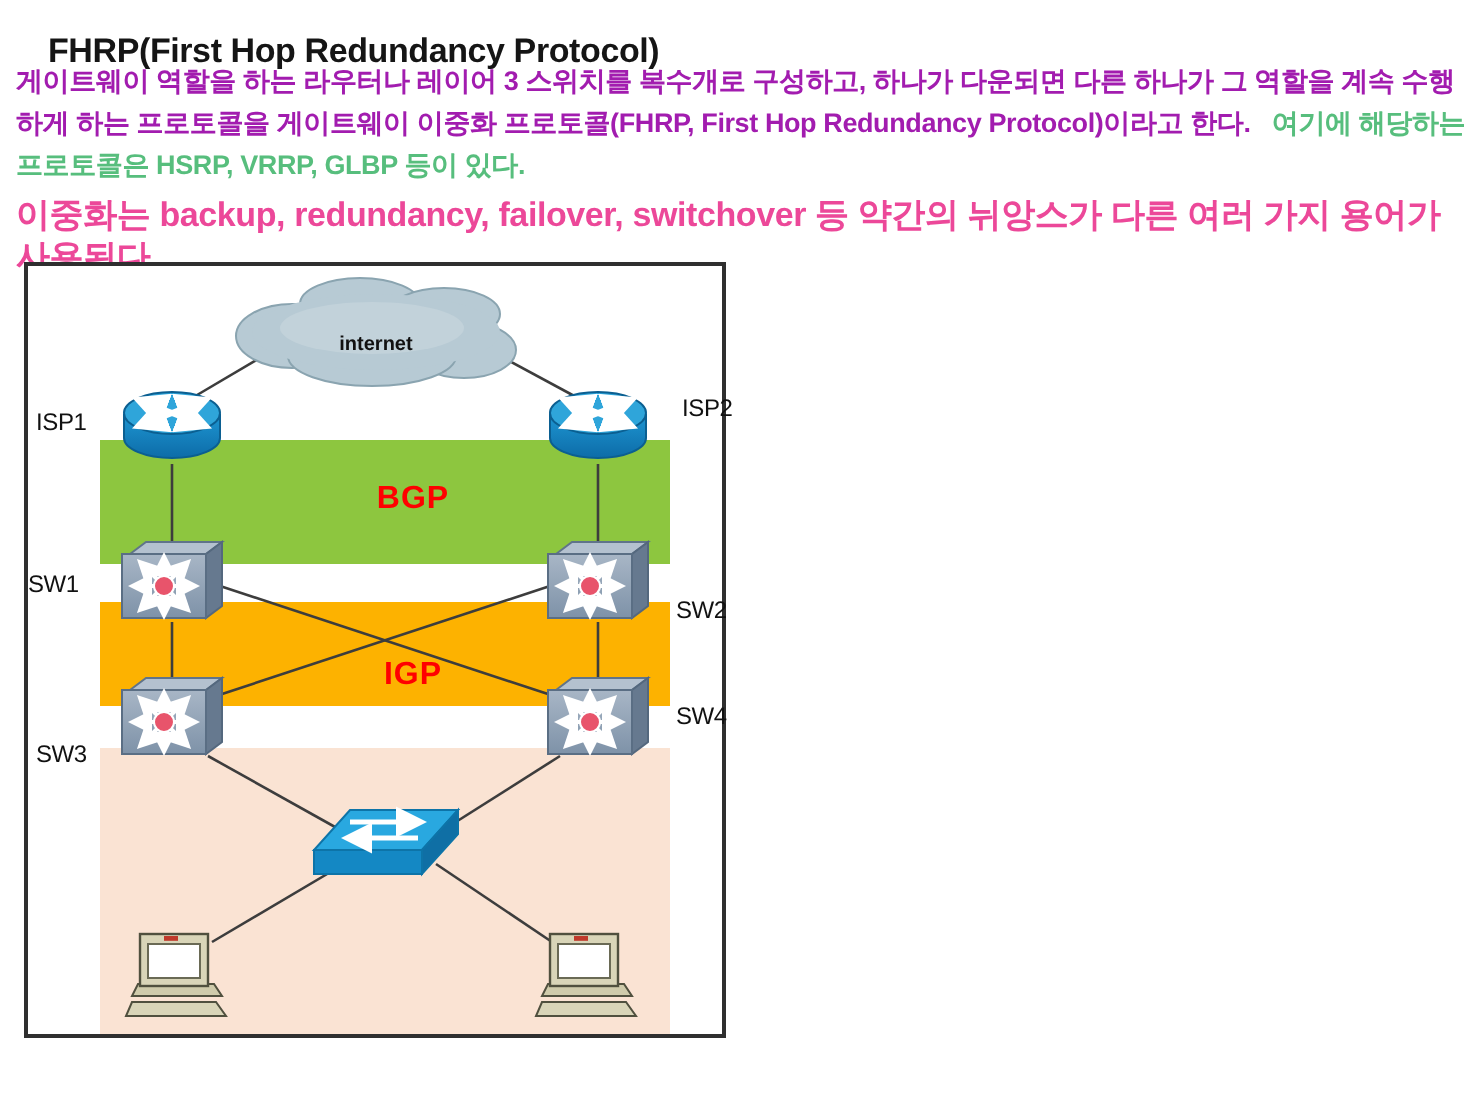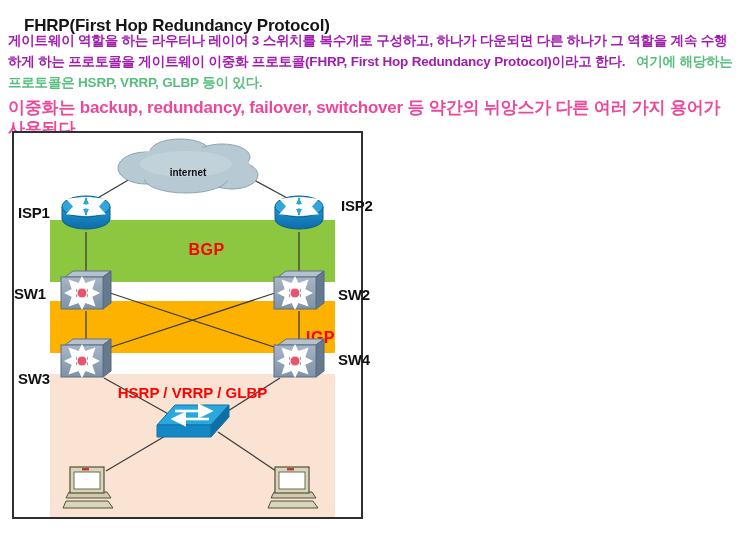--- a/index.html
+++ b/index.html
@@ -14,21 +14,21 @@
   .note  { left:8px; top:97px; width:730px; font-size:17px; line-height:21px;
            color:#ec4899; font-weight:700; letter-spacing:-0.2px; }
 
   .diagram { left:12px; top:131px; width:351px; height:388px;
              border:2px solid #2f2f2f; background:#fff; }
   .band { position:absolute; left:36px; width:285px; z-index:1; }
   .band-label { position:absolute; left:36px; width:285px; text-align:center;
                 font-weight:bold; z-index:3; }
   .lbl-lg { font-size:16px; letter-spacing:0.5px;padding-left:28px; }
   .lbl-md { font-size:15px; }
-  .dev-label { position:absolute; font-size:15px; font-weight:bold; color:#111;
+  .dev-label { position:absolute; font-size:12px; font-weight:normal; color:#111;
                z-index:5; letter-spacing:-0.2px; }
   .icon { position:absolute; z-index:4; line-height:0; }
   .lines { position:absolute; left:0; top:0; z-index:2; }
   .cloud-text { position:absolute; left:98px; top:22px; width:152px; text-align:center;
                 font-size:10px; font-weight:bold; color:#111; z-index:4;margin-top:12px; }
 </style>
 </head>
 <body>
 
 <svg width="0" height="0" style="position:absolute">
@@ -70,22 +70,21 @@
       <line x1="96" y1="160" x2="263" y2="215"></line>
       <line x1="261" y1="160" x2="94" y2="215"></line>
       <line x1="90" y1="245" x2="158" y2="283"></line>
       <line x1="266" y1="245" x2="206" y2="283"></line>
       <line x1="158" y1="299" x2="92" y2="338"></line>
       <line x1="204" y1="299" x2="262" y2="338"></line>
     </g>
   </svg>
 
   <div class="band-label lbl-lg" style="top: 108px; color: rgb(255, 0, 0);">BGP</div>
-  <div class="band-label lbl-lg" style="top: 196px; color: rgb(255, 0, 0); text-align: right;">IGP</div>
-  <div class="band-label lbl-md" style="top: 251px; color: rgb(255, 0, 0);">HSRP / VRRP / GLBP</div>
+  <div class="band-label lbl-lg" style="top: 196px; color: rgb(255, 0, 0);">IGP</div>
 
   <span class="icon" style="left:98px;top:4px">
     <svg width="152" height="58" viewBox="0 0 152 58">
       <g fill="#b7cad4" stroke="#8aa4b0" stroke-width="1">
         <ellipse cx="34" cy="31" rx="28" ry="16"></ellipse>
         <ellipse cx="68" cy="15" rx="30" ry="13"></ellipse>
         <ellipse cx="110" cy="20" rx="28" ry="13"></ellipse>
         <ellipse cx="120" cy="38" rx="26" ry="14"></ellipse>
         <ellipse cx="74" cy="41" rx="42" ry="15"></ellipse>
       </g>
@@ -220,17 +219,17 @@
       <rect x="9" y="2" width="34" height="26" fill="#d9d5b8" stroke="#50503e" stroke-width="1.2"></rect>
       <rect x="21" y="3" width="7" height="2.4" fill="#c0392b"></rect>
       <rect x="13" y="7" width="26" height="17" fill="#ffffff" stroke="#6a6a55" stroke-width="1"></rect>
       <polygon points="5,36 47,36 52,43 2,43" fill="#d9d5b8" stroke="#50503e" stroke-width="1"></polygon>
     </svg>
   </span>
 
   <div class="dev-label" style="left:4px;top:71px">ISP1</div>
   <div class="dev-label" style="left:327px;top:64px">ISP2</div>
   <div class="dev-label" style="left:0;top:152px">SW1</div>
-  <div class="dev-label" style="left:324px;top:153px">SW2</div>
+  <div class="dev-label" style="left:324px;top:165px">SW2</div>
   <div class="dev-label" style="left:4px;top:237px">SW3</div>
   <div class="dev-label" style="left:324px;top:218px">SW4</div>
 
 </div>
 
 </body></html>

